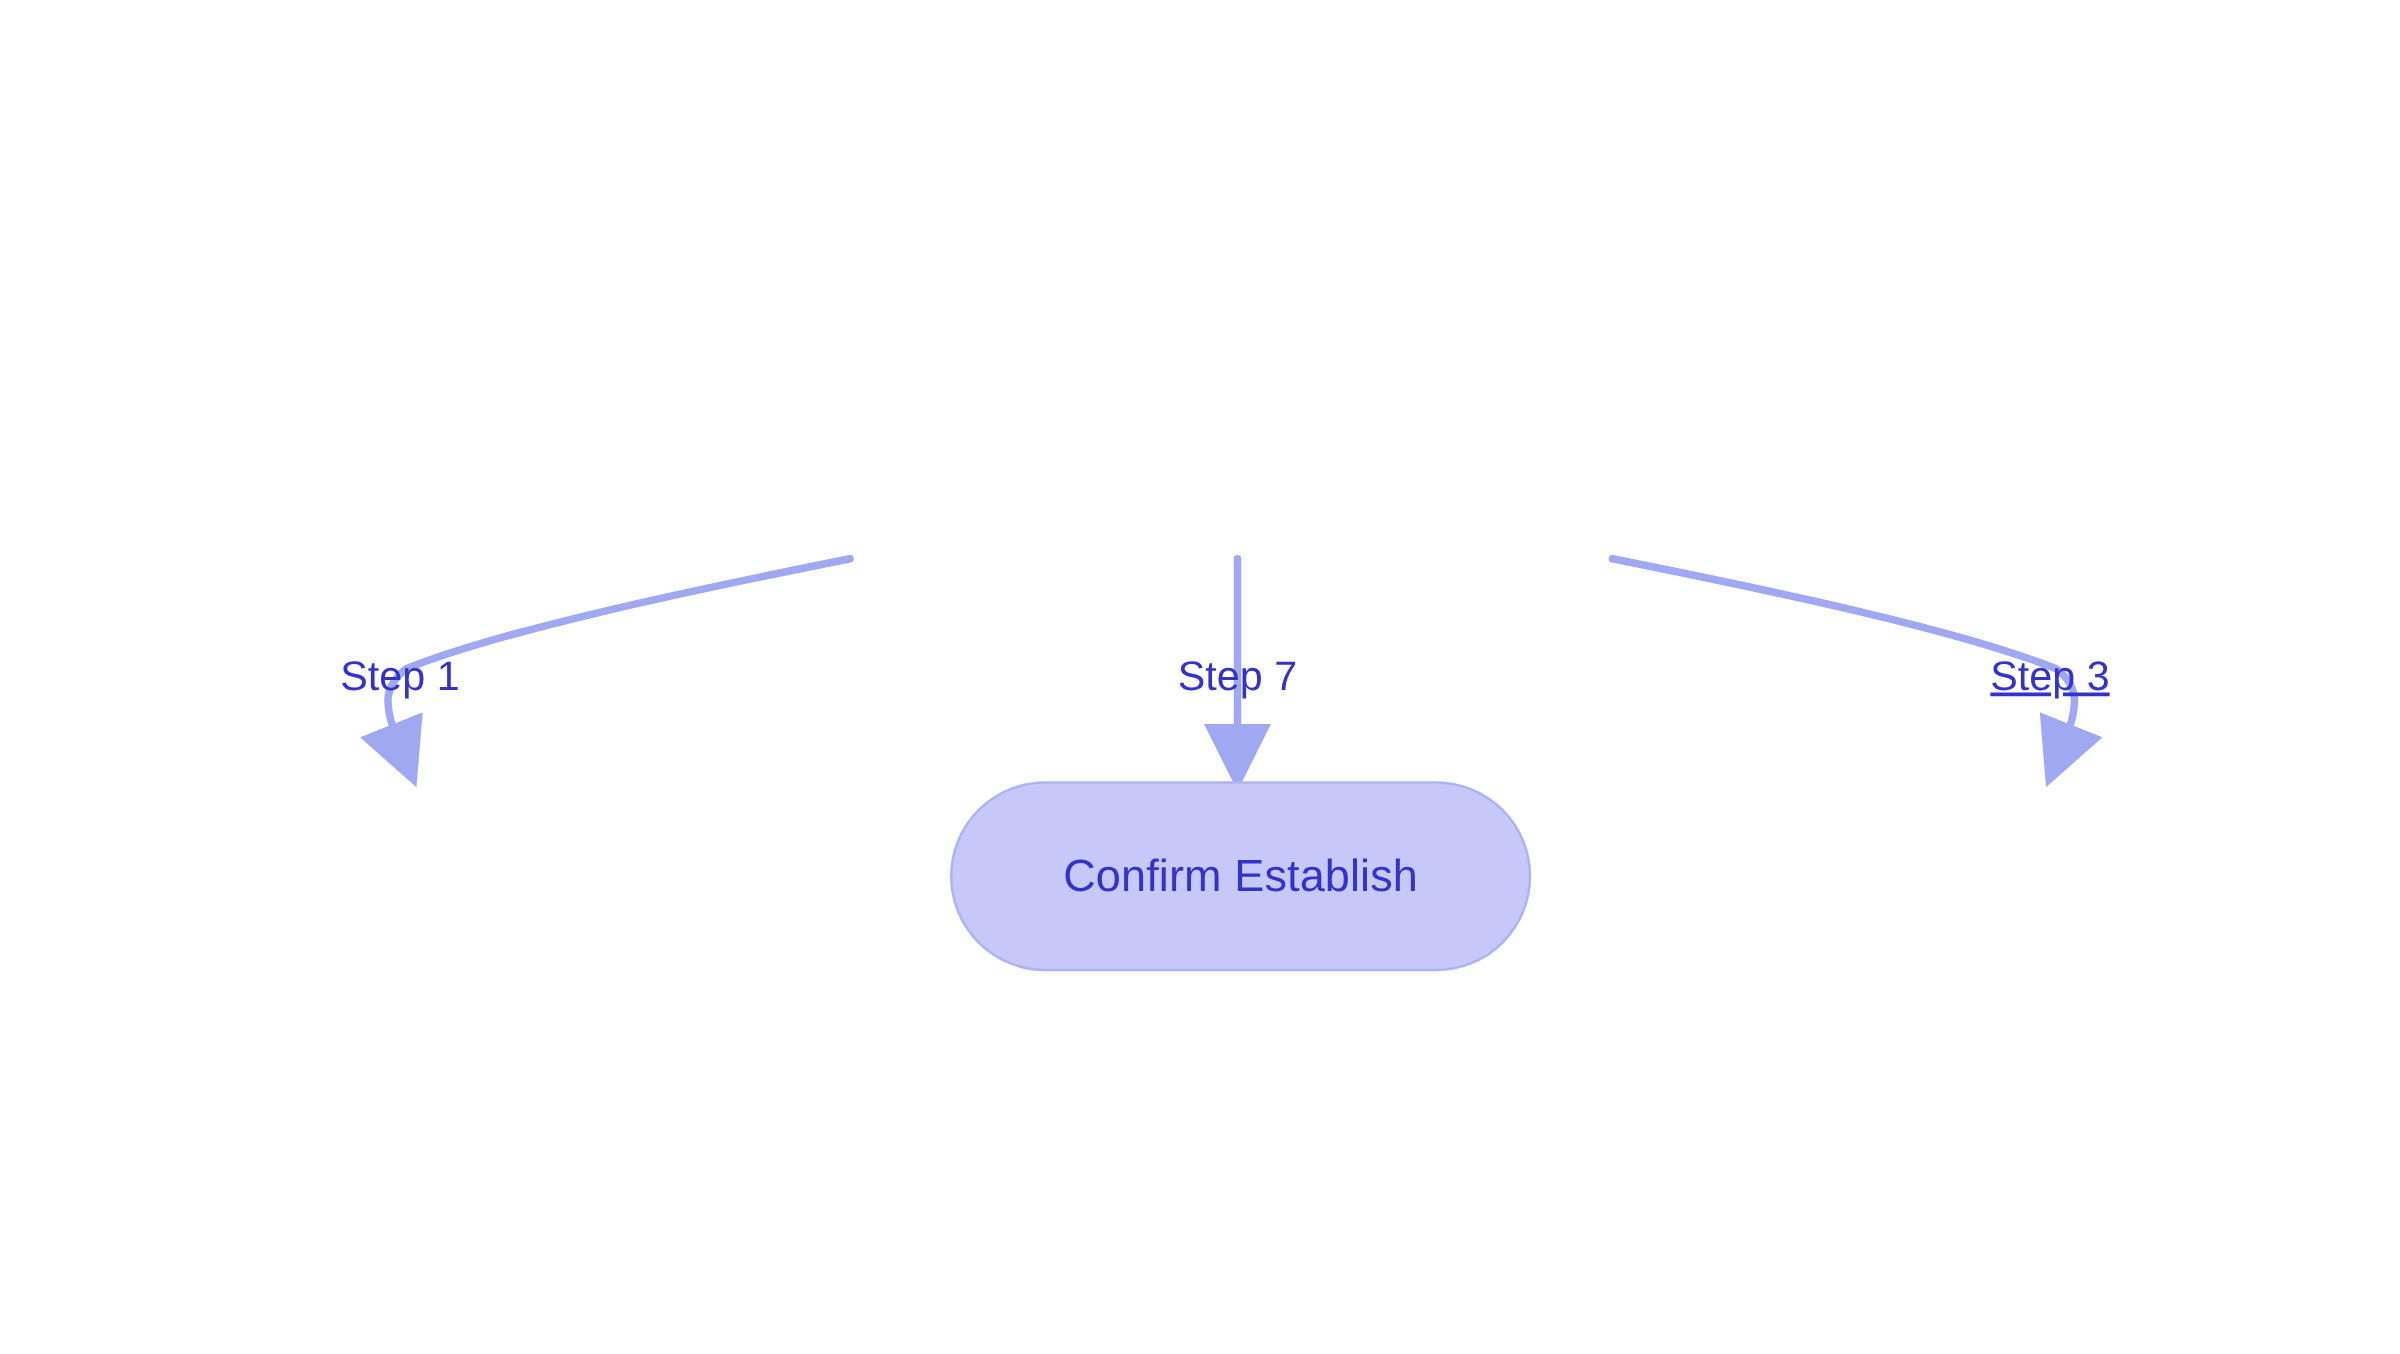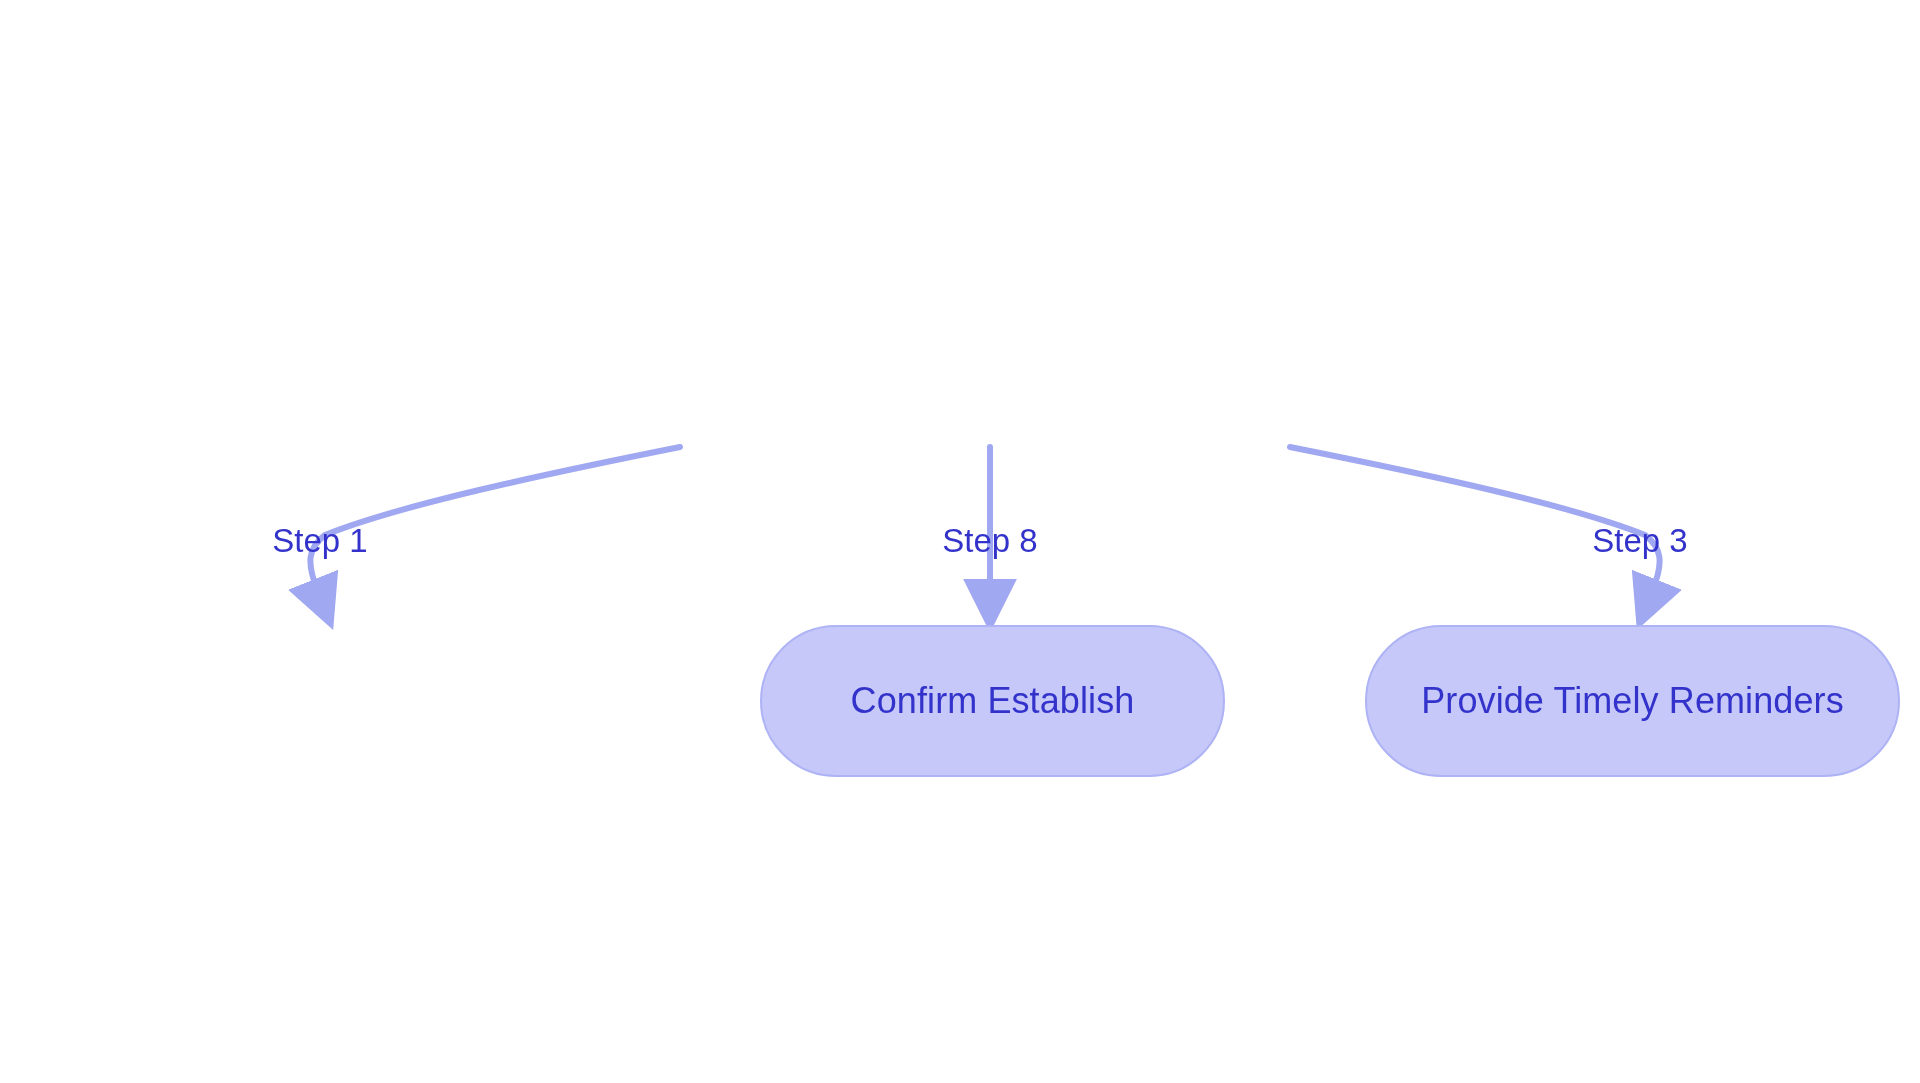--- a/index.html
+++ b/index.html
@@ -80,21 +80,21 @@
     color: #3333cc;
     font-family: "Liberation Sans", sans-serif;
     font-size: 33px;
     white-space: nowrap;
     transform: translate(-50%, -50%);
     background: transparent;
     text-align: center;
   }
   #edge-label-1 { left: 320px; top: 541px; }
   #edge-label-2 { left: 990px; top: 541px; }
-  #edge-label-3 { left: 1640px; top: 541px; }
+  #edge-label-3 { left: 1640px; top: 541px; text-decoration: underline; }
 </style>
 </head>
 <body>
 
 <div id="stage">
 
   <svg id="edge-layer" viewBox="0 0 1920 1083" width="1920" height="1083" xmlns="http://www.w3.org/2000/svg">
     <defs>
       <marker id="arrowhead" markerWidth="10" markerHeight="9" refX="2.2" refY="4.5" orient="auto" markerUnits="strokeWidth">
         <path d="M 0 0 L 9 4.5 L 0 9 z" fill="#9fa8f0"></path>
@@ -107,21 +107,18 @@
 
     <path d="M 1290 447 C 1430 475, 1570 505, 1645 535 C 1662 548, 1664 562, 1652 592" fill="none" stroke="#9fa8f0" stroke-width="6" stroke-linecap="round" marker-end="url(#arrowhead)"></path>
   </svg>
 
 
 
   <div class="node" id="node-step2">
     <span class="node-label">Confirm Establish</span>
   </div>
 
-  <div class="node" id="node-step3">
-    <span class="node-label">Provide Timely Reminders</span>
-  </div>
 
   <span class="edge-label" id="edge-label-1">Step 1</span>
-  <span class="edge-label" id="edge-label-2">Step 8</span>
+  <span class="edge-label" id="edge-label-2">Step 7</span>
   <span class="edge-label" id="edge-label-3">Step 3</span>
 
 </div>
 
 </body></html>

